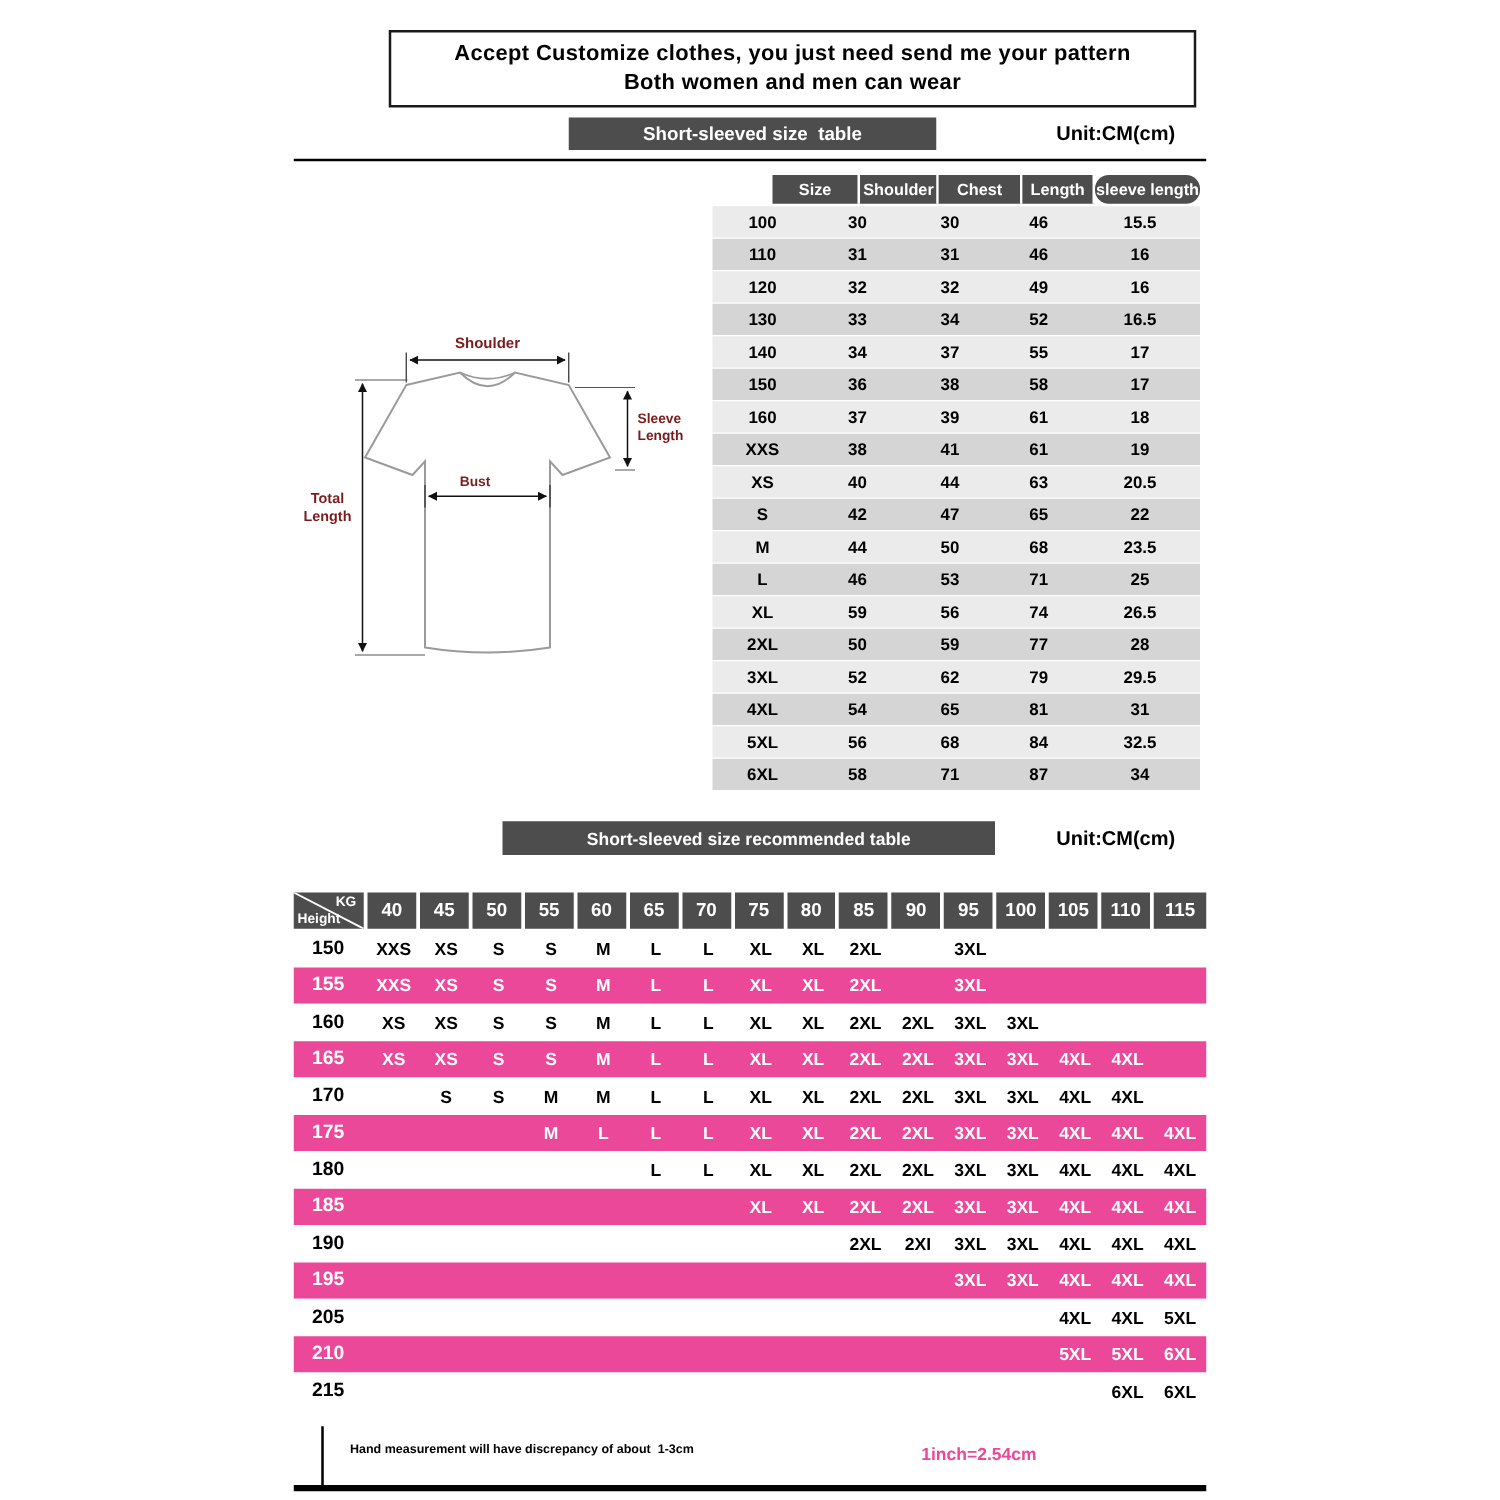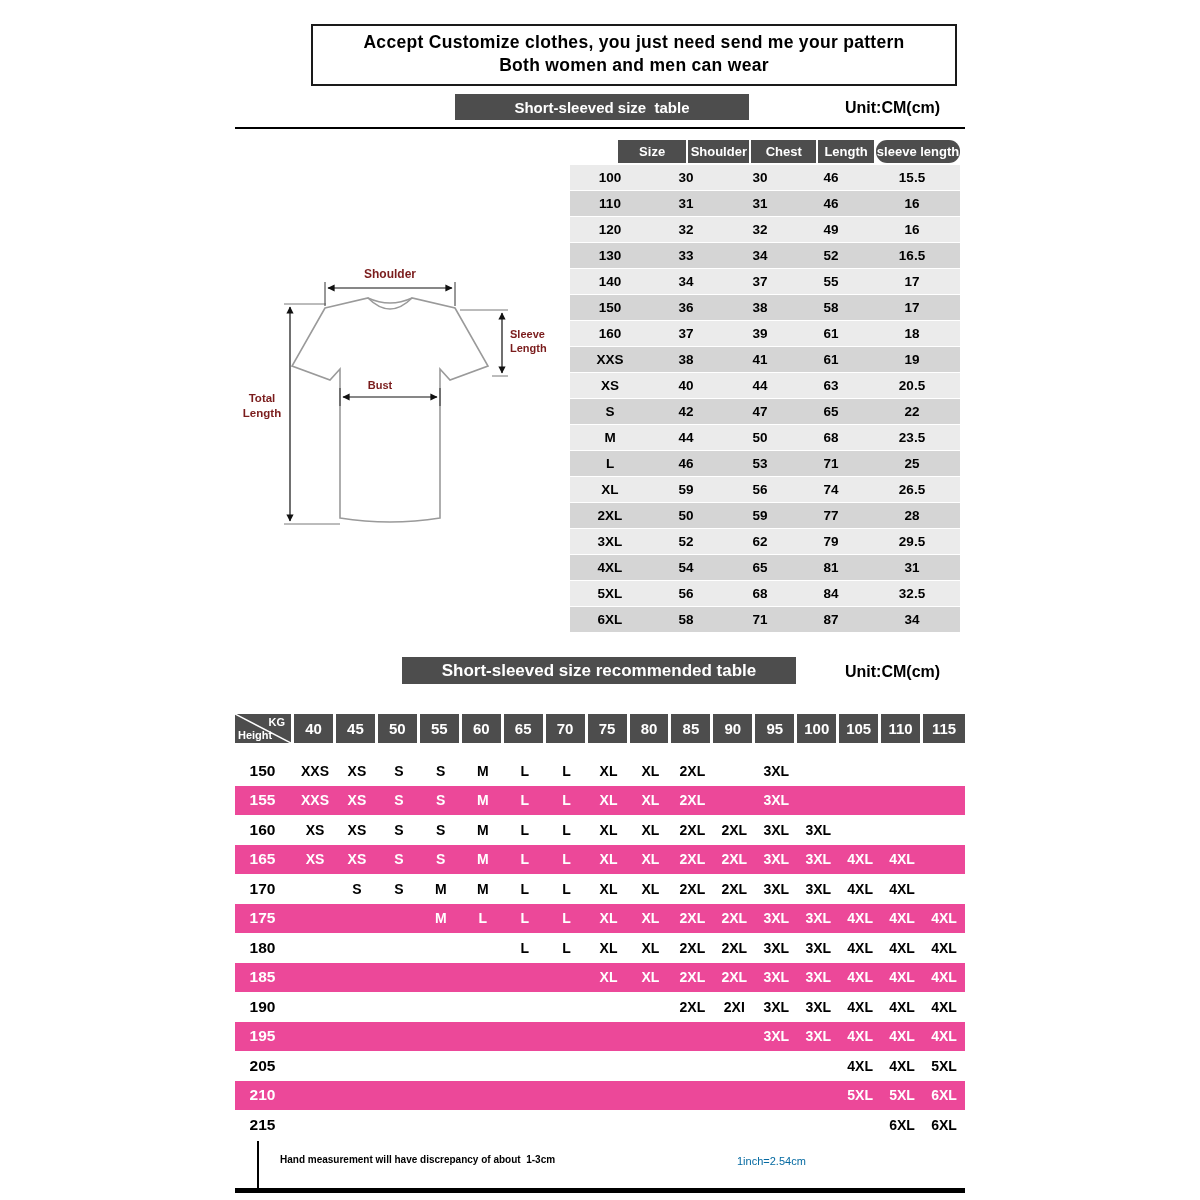--- a/index.html
+++ b/index.html
@@ -9,21 +9,21 @@
 
   
   .banner { position: absolute; left: 286px; top: 24px; width: 646px; border: 2px solid #1a1a1a;
             text-align: center; padding: 5px 4px 7px; font-weight: bold; font-size: 17.5px;
             line-height: 23px; color: #000; letter-spacing: .3px; margin-left: 25px; }
 
   
   .sec-bar { position: absolute; background: #4d4d4d; color: #fff; font-weight: bold;
              display: flex; align-items: center; justify-content: center; }
   #sec1-bar { left: 455px; top: 94px; width: 294px; height: 26px; font-size: 15px; }
-  #sec2-bar { left: 402px; top: 657px; width: 394px; height: 27px; font-size: 17px; }
+  #sec2-bar { left: 402px; top: 657px; width: 394px; height: 27px; font-size: 14px; }
   .unit { position: absolute; font-weight: bold; font-size: 16px; color: #000; }
   #unit1 { left: 845px; top: 99px; }
   #unit2 { left: 845px; top: 663px; }
   .hr1 { position: absolute; left: 235px; top: 127px; width: 730px; height: 2px; background: #000; }
 
   
   #diagram { position: absolute; left: 240px; top: 266px; }
   .dim-label { fill: #7a1c1c; font-weight: bold; font-family: "Liberation Sans", sans-serif; }
 
   
@@ -33,38 +33,38 @@
   .c0 { width: 80px; } .c1 { width: 72px; } .c2 { width: 76px; } .c3 { width: 66px; } .c4 { width: 96px; border-radius: 11px; }
   .st-header { display: flex; height: 23px; margin-bottom: 2px; padding-left: 48px; }
   .st-hcell { background: #4d4d4d; color: #fff; font-size: 13px; }
   .st-hcell:not(:last-child) { border-right: 2px solid #fff; }
   .st-row { display: flex; height: 25px; margin-bottom: 1px; }
   .st-light { background: #ebebeb; }
   .st-gray { background: #d5d5d5; }
 
   
   #reco-table { position: absolute; left: 235px; top: 714px; width: 730px; }
-  .rt-header { display: grid; grid-template-columns: 59px repeat(16, 1fr); height: 29px; margin-bottom: 13px; }
+  .rt-header { display: grid; grid-template-columns: 59px repeat(16, 1fr); height: 29px; margin-bottom: 1px; }
   .rt-corner { position: relative; background: #4d4d4d; margin-right: 3px; color: #fff; }
   .rt-corner .diag { position: absolute; left: 0; top: 0; }
   .rt-corner .kg { position: absolute; top: 2px; right: 6px; font-size: 11px; font-weight: bold; }
   .rt-corner .hgt { position: absolute; bottom: 2px; left: 3px; font-size: 11px; font-weight: bold; }
   .rt-hcell { background: #4d4d4d; color: #fff; font-weight: bold; font-size: 15px;
               display: flex; align-items: center; justify-content: center; margin-right: 3px; }
   .rt-hcell:last-child { margin-right: 0; }
   .rt-row { display: grid; grid-template-columns: 59px repeat(16, 1fr); height: 29.5px; align-items: center; }
   .rt-white { background: #fff; color: #000; }
   .rt-dark { background: #ec4899; color: #fff; }
   .rt-height { text-align: center; font-weight: bold; font-size: 15.5px; padding-right: 4px; }
   .rt-cell { text-align: center; font-weight: bold; font-size: 14px; }
 
   
   .footer-vline { position: absolute; left: 257px; top: 1141px; width: 2px; height: 47px; background: #000; }
   .footer-note { position: absolute; left: 280px; top: 1154px; font-weight: bold; font-size: 10px; color: #000; }
-  .footer-conv { position: absolute; left: 737px; top: 1155px; font-weight: normal; font-size: 11px; color: #0369a1; }
+  .footer-conv { position: absolute; left: 737px; top: 1155px; font-weight: bold; font-size: 14px; color: #ec4899; }
   .bottom-line { position: absolute; left: 235px; top: 1188px; width: 730px; height: 5px; background: #000; }
 </style>
 </head>
 <body>
 
 <div class="page">
 
   <div class="banner">
     <div>Accept Customize clothes, you just need send me your pattern</div>
     <div>Both women and men can wear</div>

